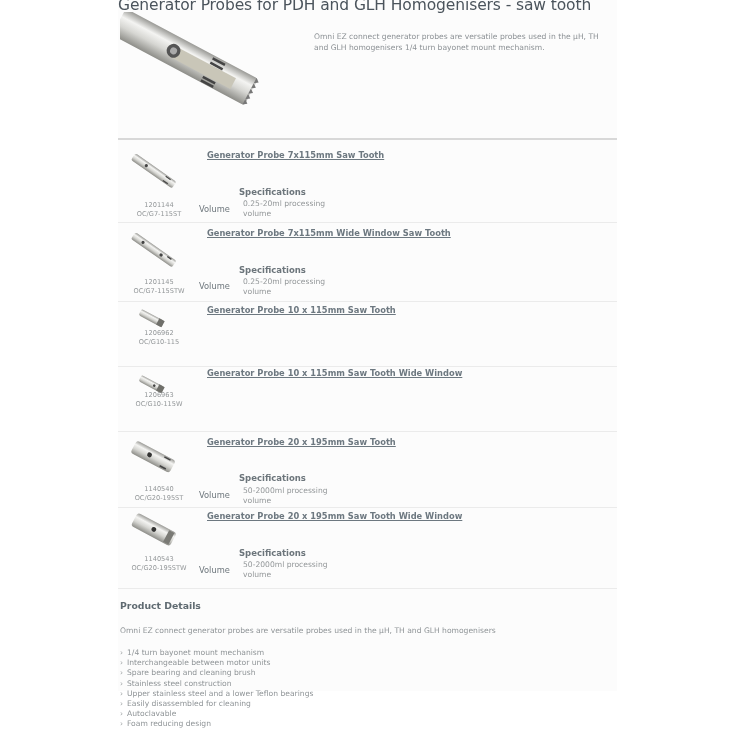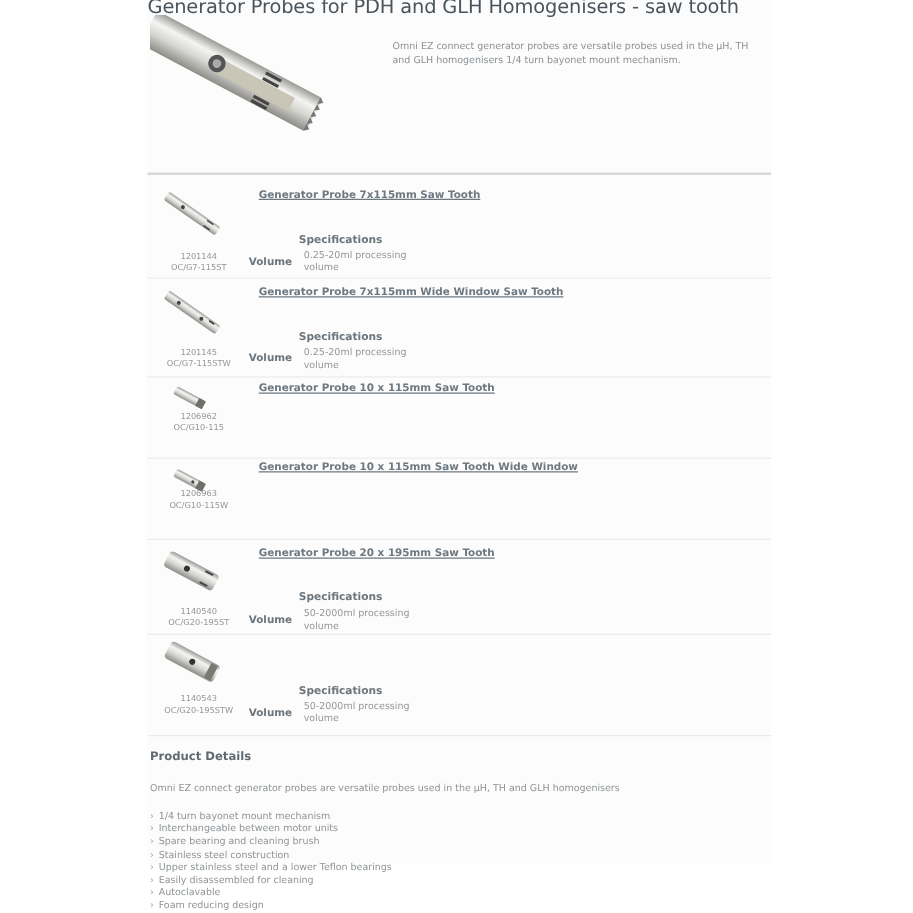--- a/index.html
+++ b/index.html
@@ -8,21 +8,21 @@
   .page { position: absolute; left: 118px; top: 0; width: 499px; height: 691px; background: #fcfcfc; }
   .title { position: absolute; left: 0; top: -4px; font-size: 15.5px; color: #4b545c; white-space: nowrap; letter-spacing: -0.1px; font-family: "DejaVu Sans", sans-serif; }
   .hero-img { position: absolute; left: 2px; top: 12px; width: 140px; height: 100px; }
   .hero-desc { position: absolute; left: 196px; top: 31px; width: 300px; font-size: 7.6px; line-height: 11px; color: #8c9195; }
   .hero-rule { position: absolute; left: 0; top: 138px; width: 499px; height: 2px; background: #d8d8d8; }
   .row { position: absolute; left: 0; width: 499px; border-bottom: 1px solid #ebebeb; }
   .thumb { position: absolute; left: 12px; width: 54px; height: 44px; }
   .codes { position: absolute; left: 0; width: 82px; text-align: center; font-size: 6.6px; line-height: 9px; color: #939799; }
   .plink { position: absolute; left: 89px; font-size: 8.3px; font-weight: bold; color: #6d7880; text-decoration: underline; white-space: nowrap; cursor: pointer; }
   .specs-h { position: absolute; left: 81px; font-size: 8.5px; font-weight: bold; color: #6c757b; margin-left: 40px; }
-  .vol-l { position: absolute; left: 81px; font-size: 8.3px; font-weight: bold; color: #6c757b; }
+  .vol-l { position: absolute; left: 81px; font-size: 8.3px; font-weight: normal; color: #6c757b; }
   .vol-v { position: absolute; left: 125px; font-size: 7.6px; line-height: 9.5px; color: #939799; width: 110px; }
   .pd-h { position: absolute; left: 2px; top: 600px; font-size: 9.3px; font-weight: bold; color: #5f6a71; }
   .pd-desc { position: absolute; left: 2px; top: 626px; font-size: 7.6px; color: #8f9497; white-space: nowrap; }
   .bullets { position: absolute; left: 2px; top: 648px; margin: 0; padding: 0; list-style: none; font-size: 7.6px; line-height: 10.2px; color: #8f9497; }
   .bullets li { white-space: nowrap; }
   .bullets li::before { content: "\203A"; display: inline-block; width: 7px; color: #a0a4a6; }
 </style>
 </head>
 <body>
 
@@ -162,20 +162,21 @@
             <rect x="6" y="2" width="44" height="15" rx="3" fill="url(#steel)"></rect>
             <circle cx="28" cy="9.5" r="2.4" fill="#333"></circle>
             <rect x="42" y="3" width="6" height="13" fill="#7a7a75"></rect>
           </g>
         </svg>
     </div>
     <div class="codes" style="top:47px;">
       <div>1140543</div>
       <div>OC/G20-195STW</div>
     </div>
+    <a class="plink" style="top:3px;">Generator Probe 20 x 195mm Saw Tooth Wide Window</a>
     <div class="specs-h" style="top:40px;">Specifications</div>
     <div class="vol-l" style="top:57px;">Volume</div>
     <div class="vol-v" style="top:52px;">50-2000ml processing volume</div>
   </div>
 
   <div class="pd-h">Product Details</div>
   <div class="pd-desc">Omni EZ connect generator probes are versatile probes used in the µH, TH and GLH homogenisers</div>
   <ul class="bullets">
     <li>1/4 turn bayonet mount mechanism</li>
     <li>Interchangeable between motor units</li>

